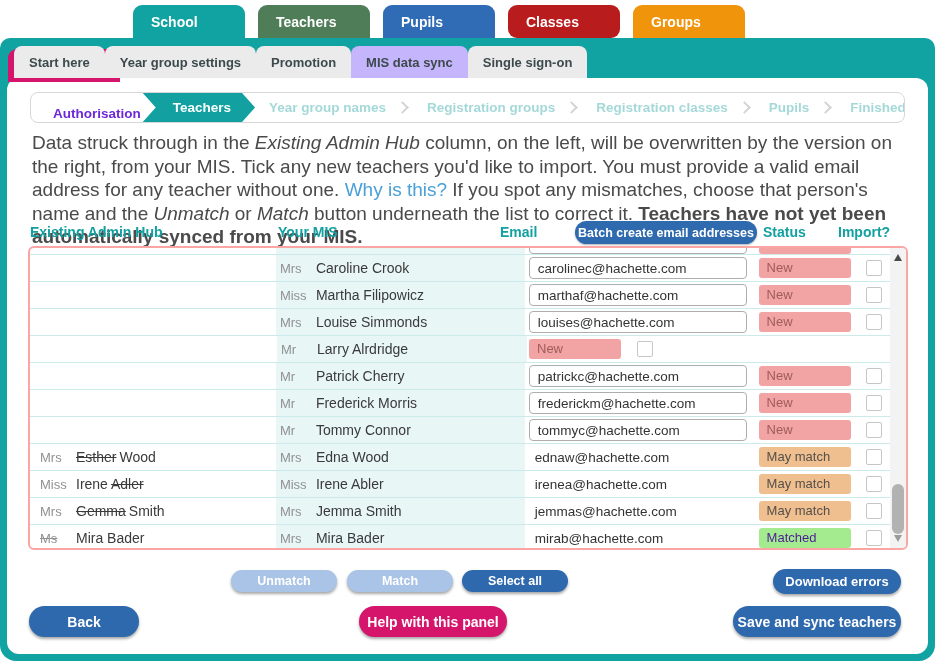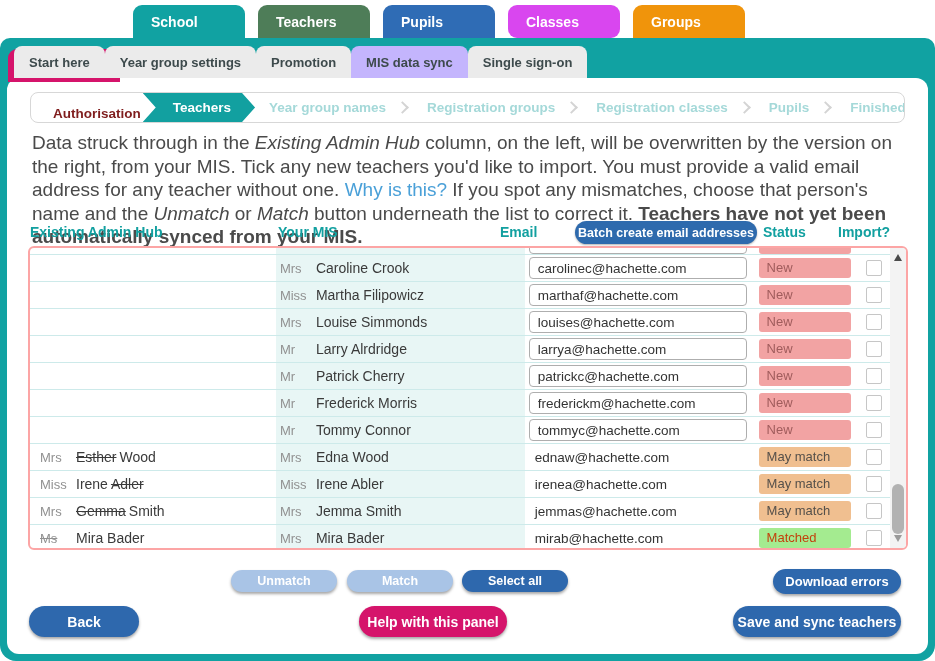--- a/index.html
+++ b/index.html
@@ -18,21 +18,21 @@
   .stab { height:32px; line-height:33px; padding:0 15px; background:#ebebeb; color:#3d4a4c;
           font-weight:bold; font-size:13px; border-radius:8px 8px 0 0; cursor:pointer; }
   .stab.active { background:#c4b5fd; }
   .content-panel { position:absolute; top:78px; left:7px; width:921px; height:576px; background:#fff;
                    border-radius:12px; z-index:2; }
 
   
   .wizard { position:absolute; top:92px; left:30px; width:875px; height:31px; border:1px solid #d7d7d7;
             border-radius:8px; display:flex; align-items:stretch; overflow:hidden; background:#fff; z-index:4; }
   .wstep { display:flex; align-items:center; font-weight:bold; font-size:13.5px; padding:0 14px; white-space:nowrap; }
-  .wstep.done { color:#7f1d1d; padding-left:22px;margin-top:12px; }
+  .wstep.done { color:#6d28d9; padding-left:22px;margin-top:12px; }
   .wstep.active { background:#12a0a0; color:#fff; padding:0 24px 0 30px; margin-left:-12px;
       clip-path:polygon(0 0, calc(100% - 13px) 0, 100% 50%, calc(100% - 13px) 100%, 0 100%, 13px 50%); }
   .wstep.upcoming { color:#a5d9d9; }
   .wchev { width:9px; height:9px; border-top:2px solid #d4d4d4; border-right:2px solid #d4d4d4;
            transform:rotate(45deg); align-self:center; margin:0 6px 0 -2px; flex:none; }
   .wspacer { flex:1; }
 
   
   .description { position:absolute; top:131px; left:32px; width:868px; font-size:19px; line-height:23.5px;
                  color:#4a4a4a; z-index:4; }
@@ -62,21 +62,21 @@
   .c-im { width:32px; height:100%; display:flex; align-items:center; justify-content:center; }
   .title { color:#919191; font-size:13px; width:33px; flex:none; margin-left:4px; }
   .name { color:#3a3a3a; font-size:14px; margin-left:3px; white-space:nowrap; }
   .strike { text-decoration:line-through; }
   .email-input { width:218px; height:22px; margin-left:4px; border:1px solid #aeaeae; border-radius:4px;
                  font-size:13.5px; padding:0 8px; color:#333; font-family:inherit; }
   .email-text { font-size:13.5px; color:#333; margin-left:10px; }
   .badge { width:92px; height:20px; border-radius:3px; font-size:13px; line-height:20px; padding-left:8px; margin-left:2px; }
   .badge.new { background:#f2a3a3; color:#a05c5c; }
   .badge.may { background:#f0bf90; color:#55504a; }
-  .badge.matched { background:#a4eb90; color:#c2410c; }
+  .badge.matched { background:#a4eb90; color:#4c1d95; }
   .cb { width:16px; height:16px; border:1px solid #c6c6c6; border-radius:2px; background:#fff; cursor:pointer; }
   .partial-input { width:218px; height:22px; margin-left:4px; margin-top:-16px; border:1px solid #aeaeae;
                    border-radius:4px; background:#fff; }
   .partial-badge { width:92px; height:20px; margin-left:2px; margin-top:-14px; background:#f2a3a3; border-radius:3px; }
 
   
   .scrollbar { position:absolute; top:0; right:0; width:16px; height:100%; background:#f3f3f3; }
   .sb-up { position:absolute; top:6px; left:4px; width:0; height:0; border-left:4px solid transparent;
            border-right:4px solid transparent; border-bottom:7px solid #4a4a4a; cursor:pointer; }
   .sb-down { position:absolute; bottom:6px; left:4px; width:0; height:0; border-left:4px solid transparent;
@@ -98,21 +98,21 @@
 </head>
 <body>
 
 <div class="page">
 
   <div class="primary-tabs" id="primary-tabs">
       <div class="ptab" style="background: rgb(213, 20, 107); margin-top: 44px;">Overview</div>
       <div class="ptab active" style="background: rgb(17, 162, 162);">School</div>
       <div class="ptab" style="background: rgb(78, 125, 88);">Teachers</div>
       <div class="ptab" style="background: rgb(47, 108, 181);">Pupils</div>
-      <div class="ptab" style="background: #d946ef; border-radius: 9px;">Classes</div>
+      <div class="ptab" style="background: #b91c1c; border-radius: 9px;">Classes</div>
       <div class="ptab" style="background: rgb(240, 148, 11);">Groups</div>
     </div>
 
   <div class="teal-shell"></div>
 
   <div class="secondary-tabs" id="secondary-tabs">
       <div class="stab">Start here</div>
       <div class="stab">Year group settings</div>
       <div class="stab">Promotion</div>
       <div class="stab active">MIS data sync</div>
@@ -207,23 +207,20 @@
           <div class="c-im">
             <span class="cb"></span>
           </div>
         </div>
         <div class="row">
           <div class="c-ex"></div>
           <div class="c-mis">
             <span class="title">Mr</span>
             <span class="name">Larry Alrdridge</span>
           </div>
-          <div class="c-em">
-            <input class="email-input" value="larrya@hachette.com" style="">
-          </div>
           <div class="c-st">
             <span class="badge new">New</span>
           </div>
           <div class="c-im">
             <span class="cb"></span>
           </div>
         </div>
         <div class="row">
           <div class="c-ex"></div>
           <div class="c-mis">

